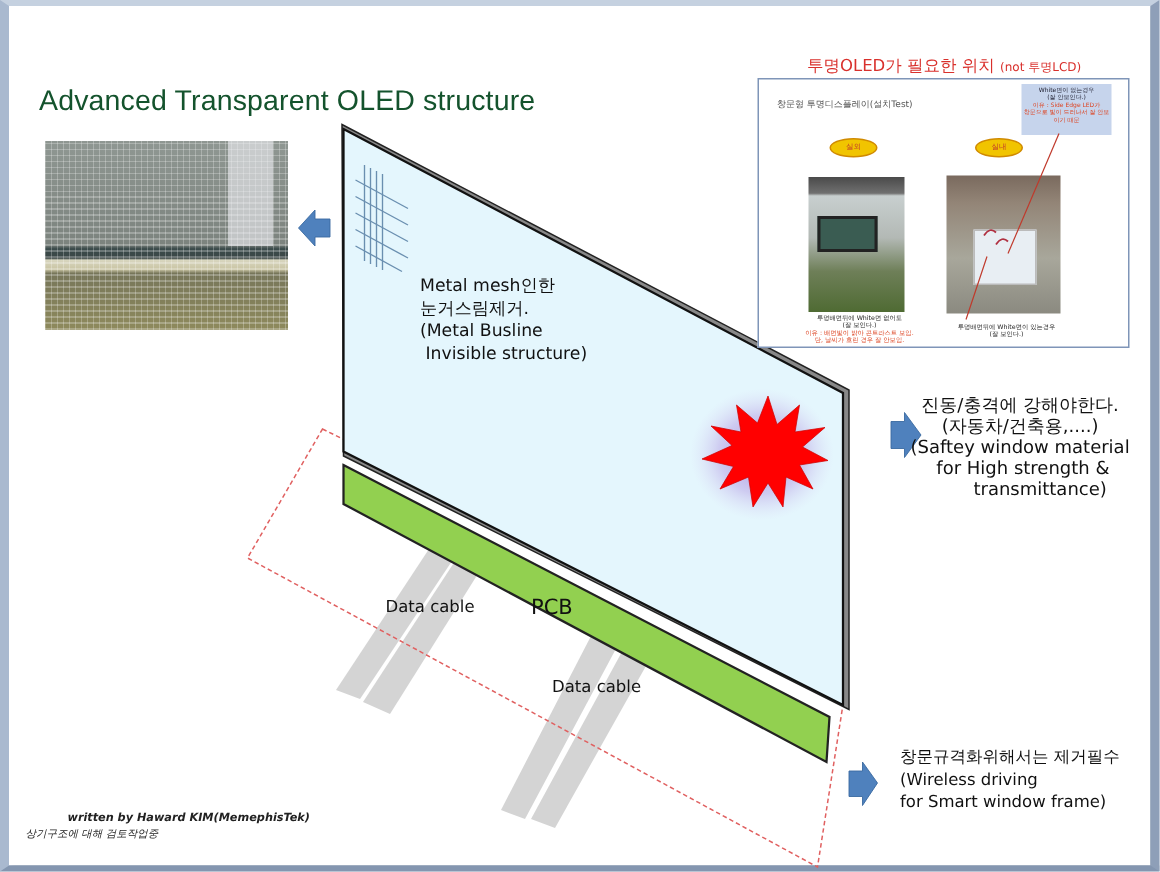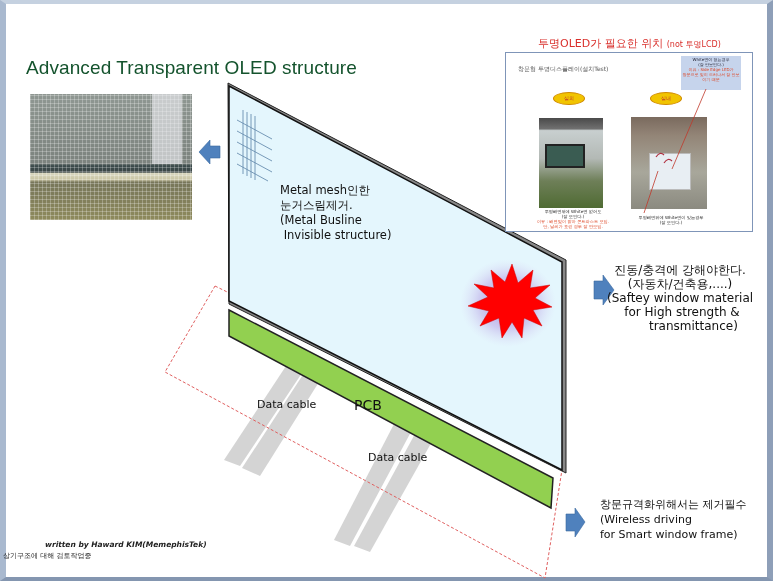--- a/index.html
+++ b/index.html
@@ -84,22 +84,22 @@
     .photo-left .light {
       position: absolute; right: 10px; top: 0; width: 30px; height: 70px;
       background: rgba(240,240,245,0.6);
     }
 
     .footer1 {
       position: absolute; left: 17px; top: 540px; font-size: 7.5px;
       font-weight: bold; font-style: italic; color: #222; margin-left: 28px;
     }
     .footer2 {
-      position: absolute; left: 3px; top: 551px; font-size: 7px;
-      color: #222;
+      position: absolute; left: 17px; top: 551px; font-size: 7px;
+      font-style: italic; color: #222;
     }
   </style>
 </head>
 <body>
 
 <div class="slide"></div>
 <div class="frame-edge"></div>
 
 <div class="title">Advanced Transparent OLED structure</div>
 

